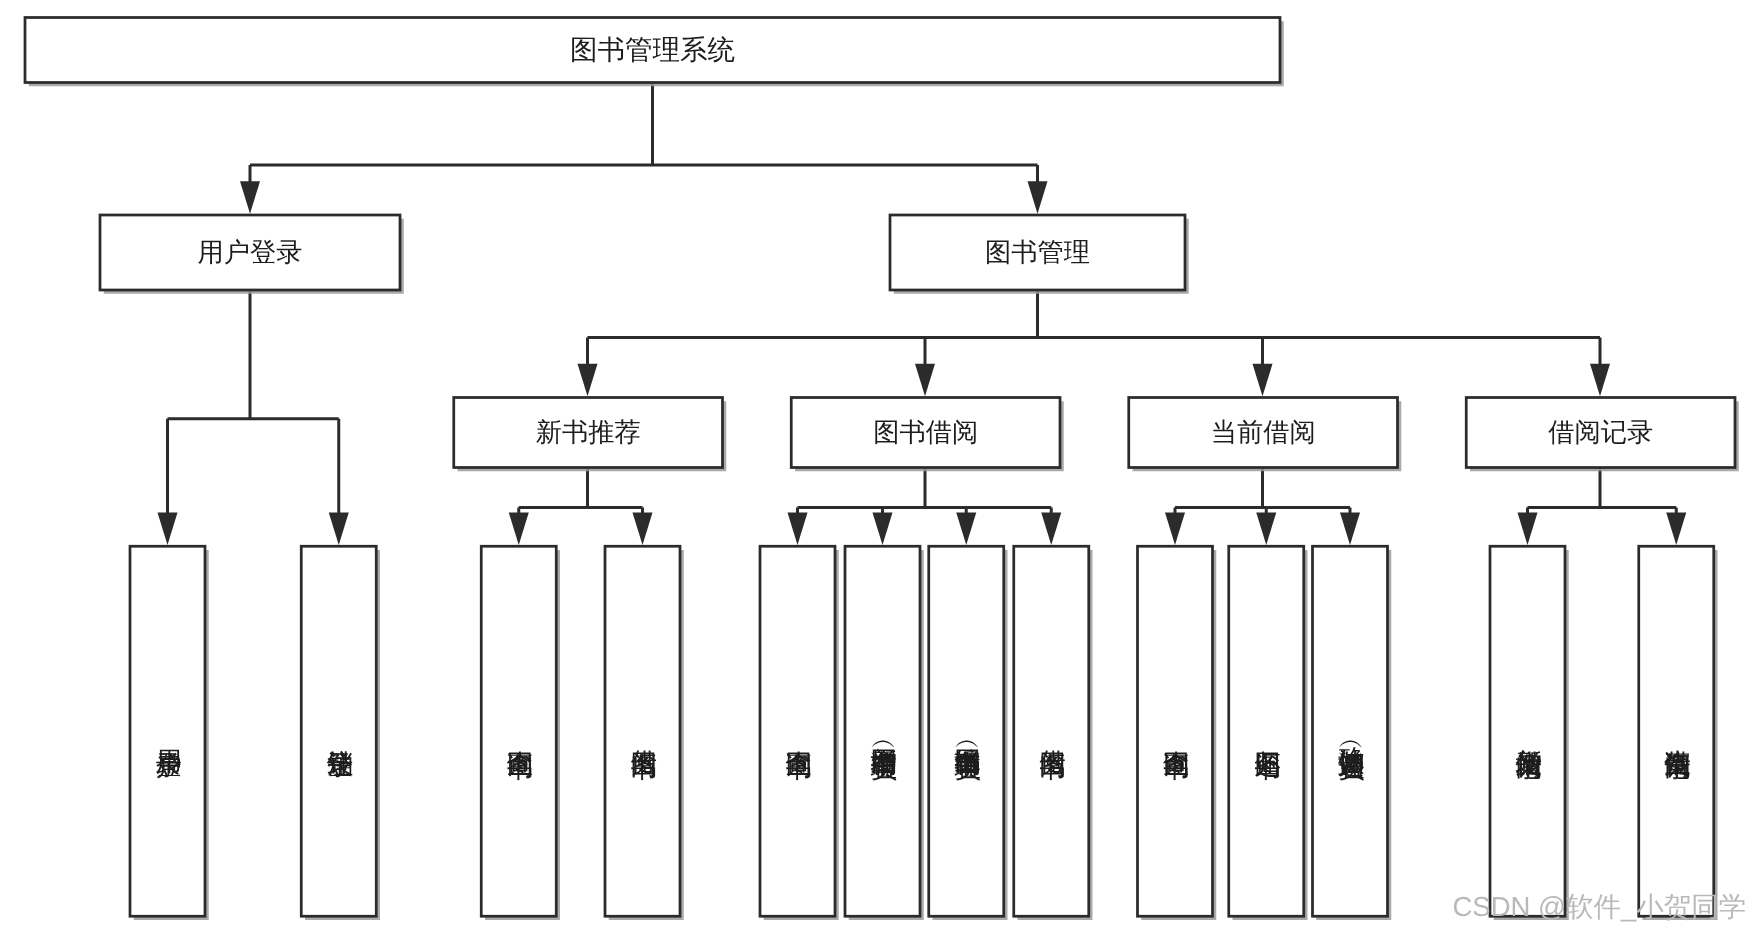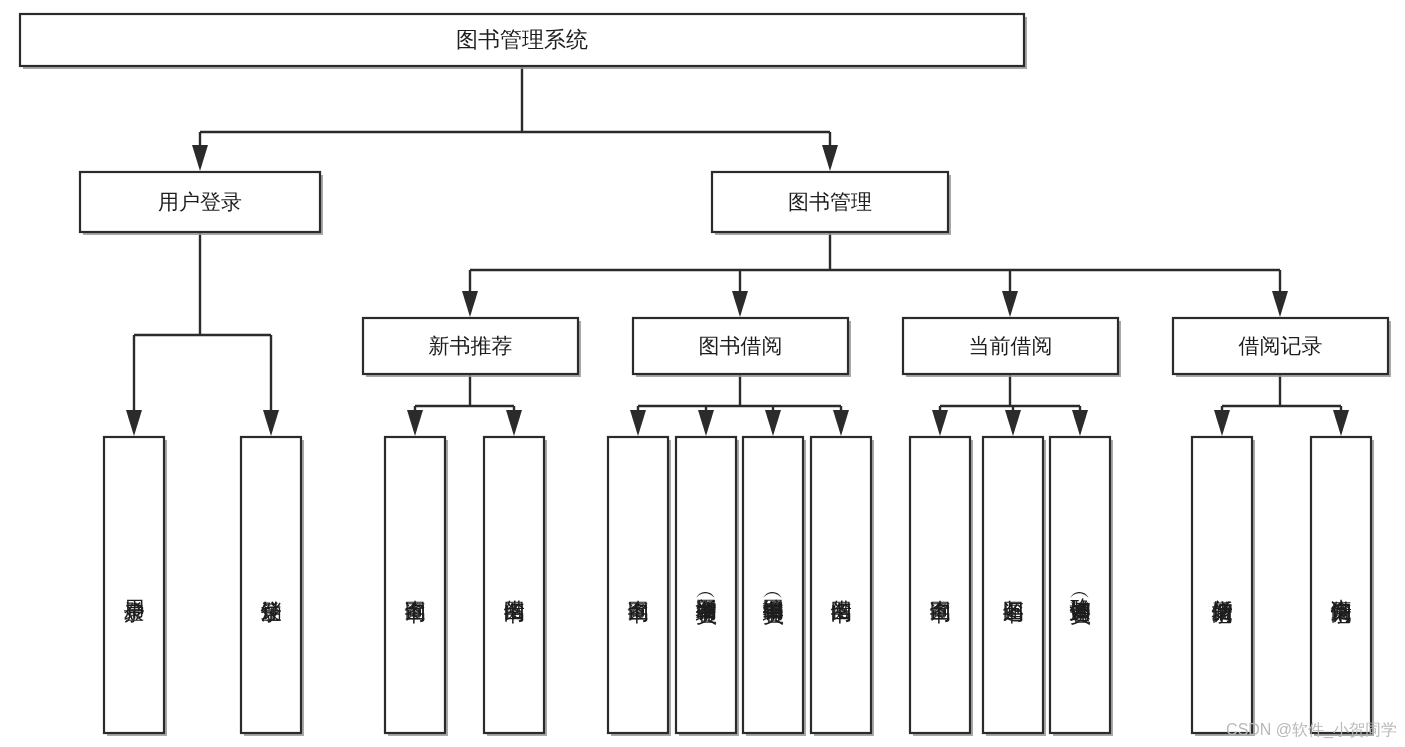--- a/index.html
+++ b/index.html
@@ -73,21 +73,21 @@
     color: #1d1d1d;
     letter-spacing: 1px;
     white-space: nowrap;
     text-align: center;
   }
   .watermark {
     position: absolute;
     right: 8px;
     bottom: 6px;
     font-family: "Liberation Sans", "DejaVu Sans", sans-serif;
-    font-size: 16px;
+    font-size: 22px;
     color: #b9b9b9;
     white-space: nowrap;
     user-select: none;
     margin-top: 32px;
   }
 </style>
 </head>
 <body>
 
 <div id="diagram-root">

